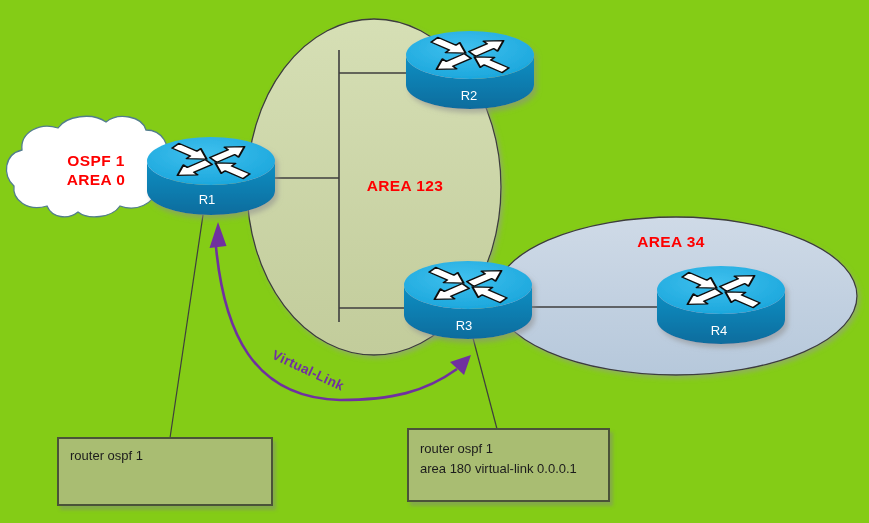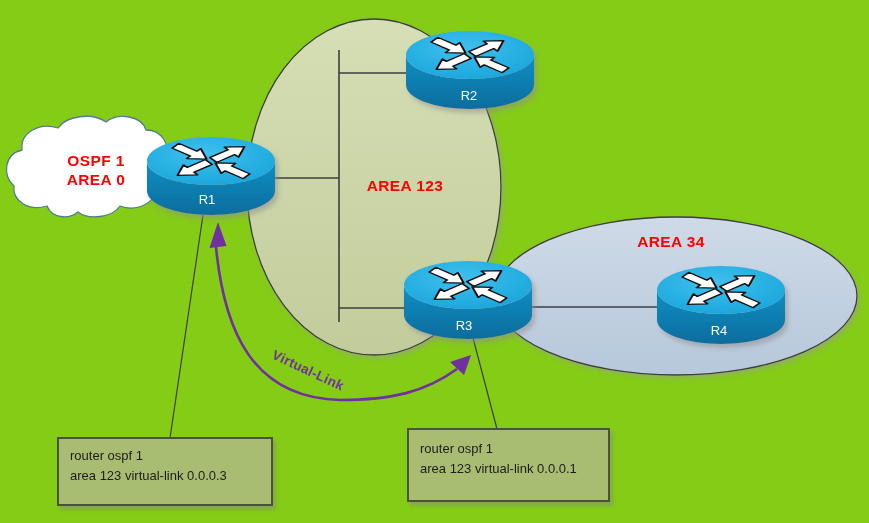--- a/index.html
+++ b/index.html
@@ -110,21 +110,20 @@
       <text class="router-label" x="-4" y="30">R3</text>
     </g>
     <g transform="translate(721,305)" filter="url(#routerShadow)">
       <use href="#routerShape"></use>
       <text class="router-label" x="-2" y="30">R4</text>
     </g>
   </svg>
 
   <div class="cfg-box" style="left:57px;top:437px;width:216px;height:69px;">
     <span class="cfg-line">router ospf 1</span>
-    <span class="cfg-line">area 123 virtual-link 0.0.0.3</span>
   </div>
 
   <div class="cfg-box" style="left:407px;top:428px;width:203px;height:74px;padding-top:9px;">
     <span class="cfg-line">router ospf 1</span>
-    <span class="cfg-line">area 123 virtual-link 0.0.0.1</span>
+    <span class="cfg-line">area 180 virtual-link 0.0.0.1</span>
   </div>
 
 </div>
 
 </body></html>

